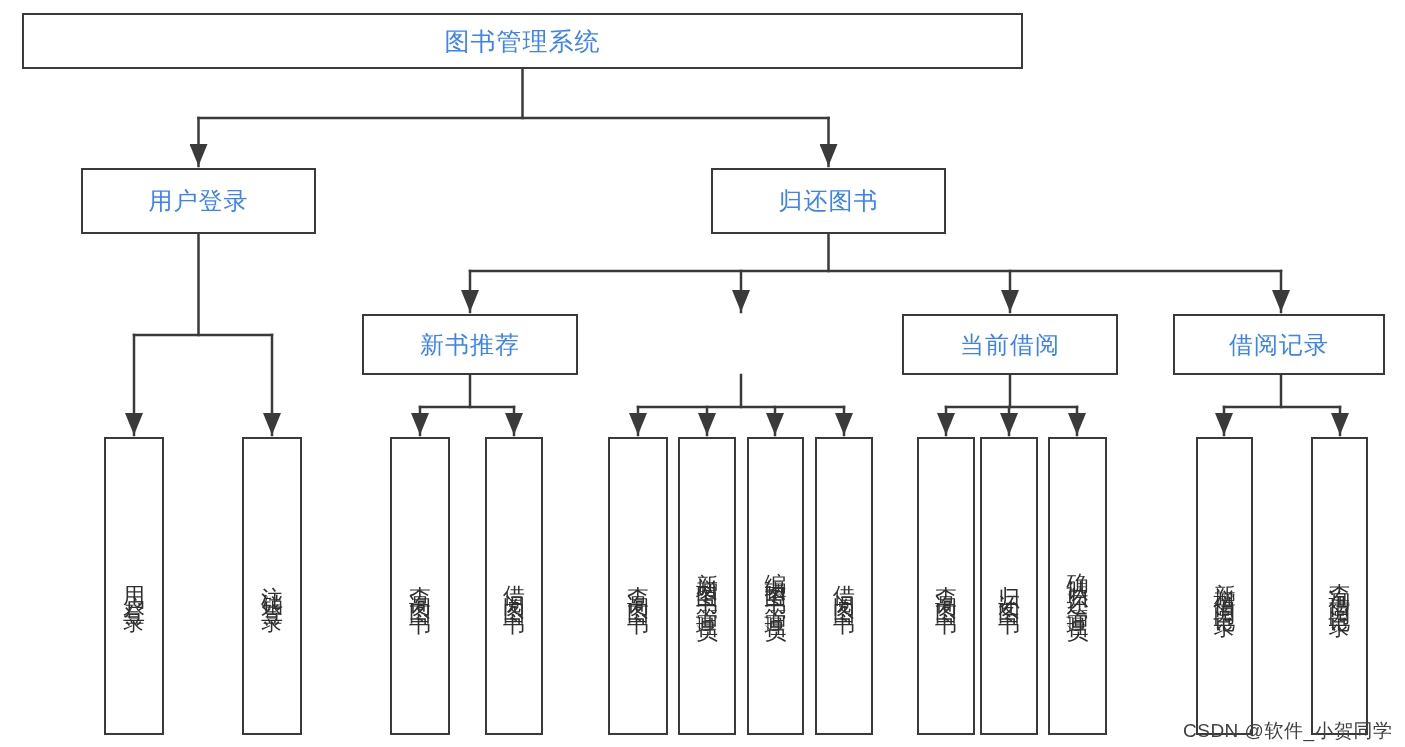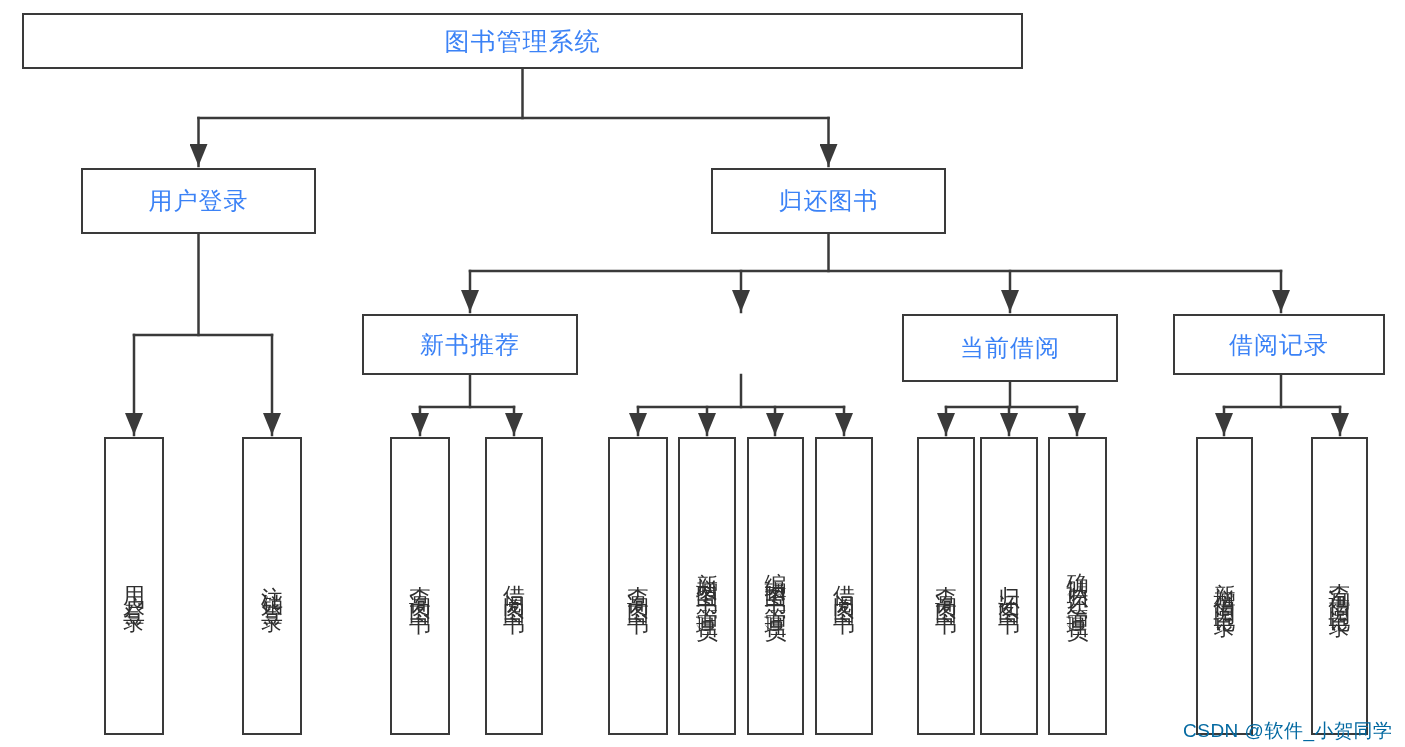--- a/index.html
+++ b/index.html
@@ -22,21 +22,21 @@
   }
   .root .lbl{font-size:25px;}
   .vtext{
     writing-mode:vertical-rl;text-orientation:mixed;
     font-size:22px;color:#2f2f2f;line-height:1;white-space:nowrap;
   }
   .sp9{letter-spacing:9px;}
   .sp7{letter-spacing:7px;}
   .watermark{
     position:absolute;left:1183px;top:718px;
-    font-size:19px;color:#0369a1;letter-spacing:0.5px;white-space:nowrap;
+    font-size:19px;color:#404040;letter-spacing:0.5px;white-space:nowrap;
   }
 </style>
 </head>
 <body>
 
 <div class="canvas">
 
   <svg class="connector-layer" width="1405" height="747" viewBox="0 0 1405 747">
     <defs>
       <marker id="arrow" viewBox="0 0 22 18" refX="22" refY="9" markerWidth="22" markerHeight="18" markerUnits="userSpaceOnUse" orient="auto">
@@ -92,21 +92,21 @@
   <div class="box" style="left:81px;top:168px;width:235px;height:66px">
     <span class="lbl">用户登录</span>
   </div>
   <div class="box" style="left:711px;top:168px;width:235px;height:66px">
     <span class="lbl">归还图书</span>
   </div>
 
   <div class="box" style="left:362px;top:314px;width:216px;height:61px">
     <span class="lbl">新书推荐</span>
   </div>
-  <div class="box" style="left:902px;top:314px;width:216px;height:68px">
+  <div class="box" style="left:902px;top:314px;width:216px;height:61px">
     <span class="lbl">当前借阅</span>
   </div>
   <div class="box" style="left:1173px;top:314px;width:212px;height:61px">
     <span class="lbl">借阅记录</span>
   </div>
 
   <div class="box" style="left:104px;top:437px;width:60px;height:298px">
     <span class="vtext sp9">用户登录</span>
   </div>
   <div class="box" style="left:242px;top:437px;width:60px;height:298px">

